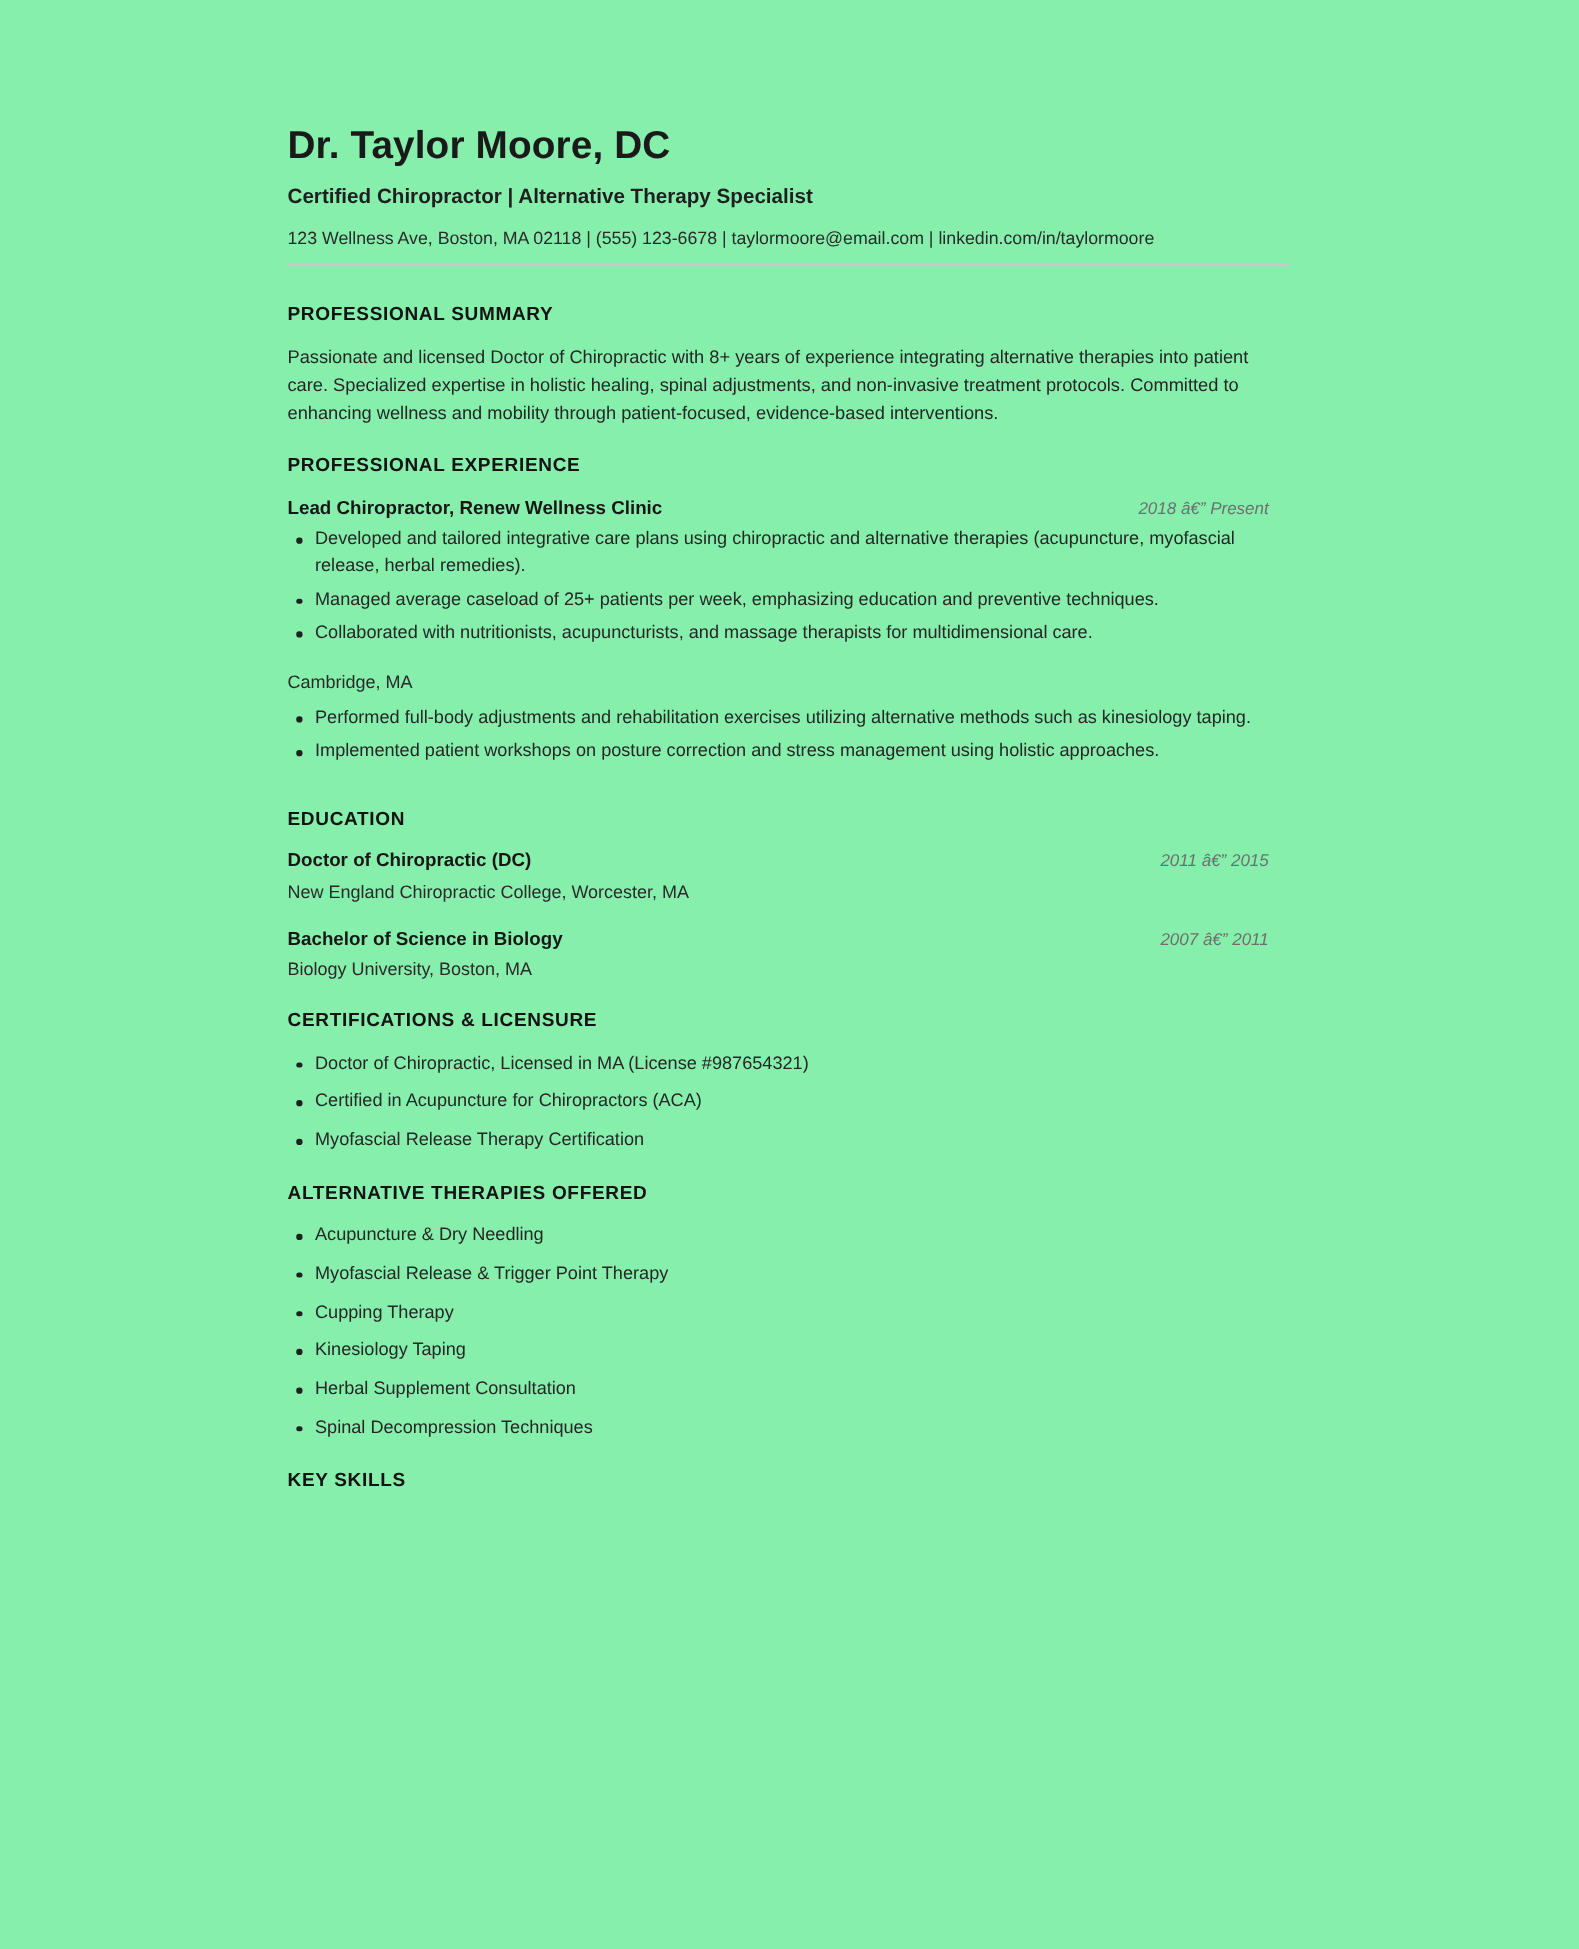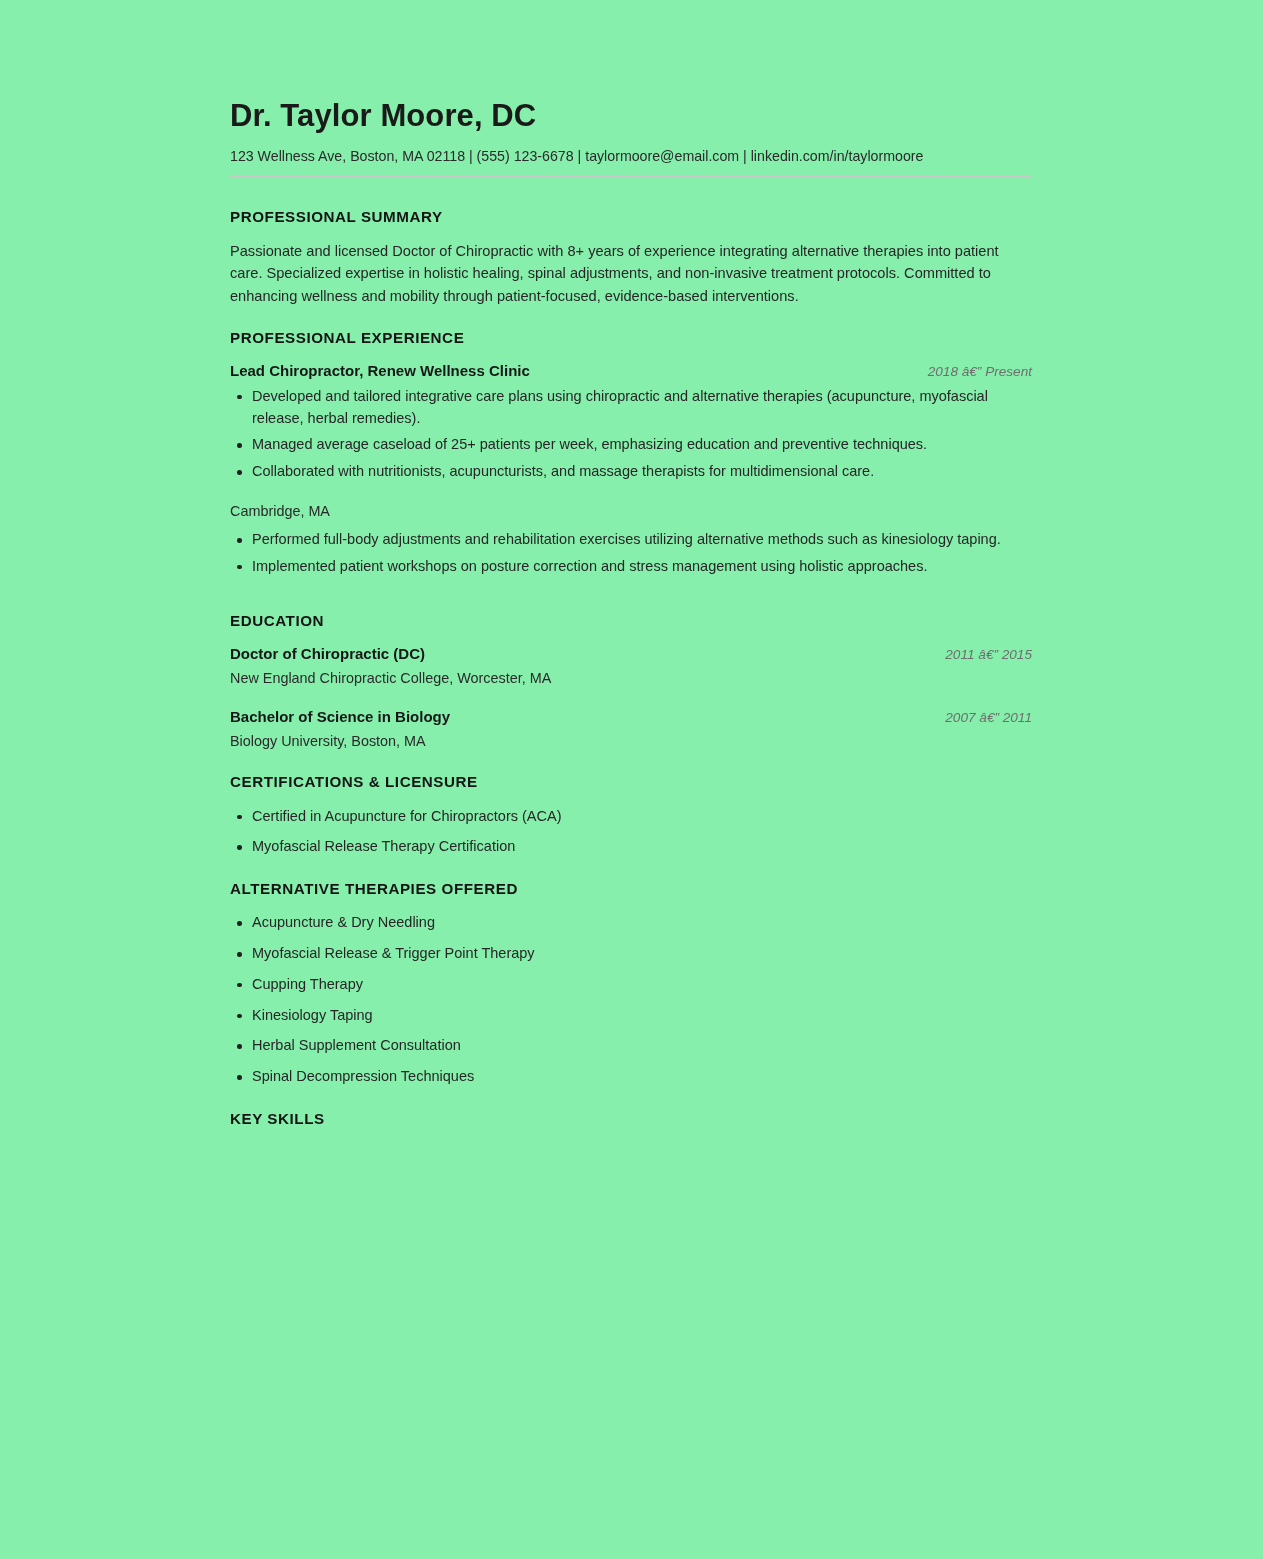--- a/index.html
+++ b/index.html
@@ -89,21 +89,21 @@
     margin: 0 0 18px 0;
   }
   .entry:last-child {
     margin-bottom: 0;
   }
   .entry-head {
     display: flex;
     align-items: baseline;
     justify-content: space-between;
     gap: 18px;
-    margin: 0 0 5px 0;
+    margin: 0 17px 5px 0;
     text-align: right;
   }
   .entry-title {
     font-size: 15px;
     font-weight: bold;
     color: #171717;
     line-height: 1.3;
   }
   .entry-date {
     font-size: 13.6px;
@@ -154,20 +154,21 @@
   }
 </style>
 </head>
 <body>
 
 <div class="page">
   <div class="content">
 
     <div>
       <h1 class="name">Dr. Taylor Moore, DC</h1>
+      <div class="tagline">Certified Chiropractor | Alternative Therapy Specialist</div>
       <div class="contact">123 Wellness Ave, Boston, MA 02118 | (555) 123-6678 | taylormoore@email.com | linkedin.com/in/taylormoore</div>
       <hr class="rule">
     </div>
 
     <div class="section">
       <div class="section-title">PROFESSIONAL SUMMARY</div>
       <p class="summary-text">Passionate and licensed Doctor of Chiropractic with 8+ years of experience integrating alternative therapies into patient care. Specialized expertise in holistic healing, spinal adjustments, and non-invasive treatment protocols. Committed to enhancing wellness and mobility through patient-focused, evidence-based interventions.</p>
     </div>
 
     <div class="section">
@@ -210,20 +211,21 @@
           <span class="entry-title">Bachelor of Science in Biology</span>
           <span class="entry-date">2007 â€” 2011</span>
         </div>
         <div class="entry-sub tight">Biology University, Boston, MA</div>
       </div>
     </div>
 
     <div class="section">
       <div class="section-title">CERTIFICATIONS &amp; LICENSURE</div>
       <ul class="bullets roomy">
+        <li>Doctor of Chiropractic, Licensed in MA (License #987654321)</li>
         <li>Certified in Acupuncture for Chiropractors (ACA)</li>
         <li>Myofascial Release Therapy Certification</li>
       </ul>
     </div>
 
     <div class="section">
       <div class="section-title">ALTERNATIVE THERAPIES OFFERED</div>
       <ul class="bullets roomy">
         <li>Acupuncture &amp; Dry Needling</li>
         <li>Myofascial Release &amp; Trigger Point Therapy</li>

